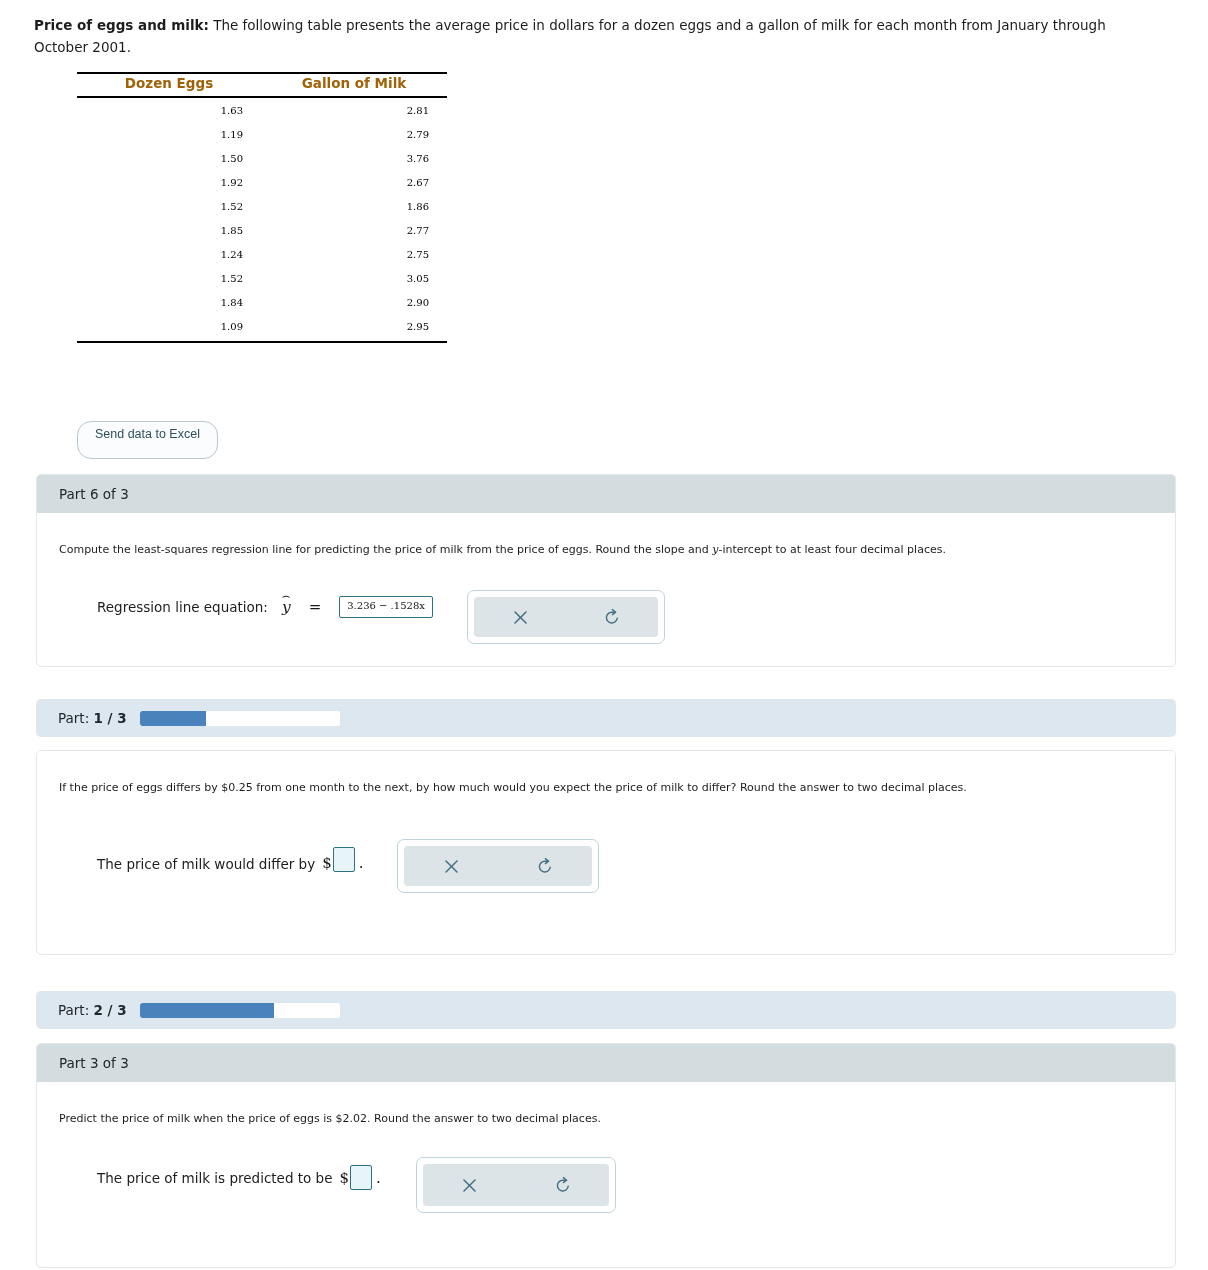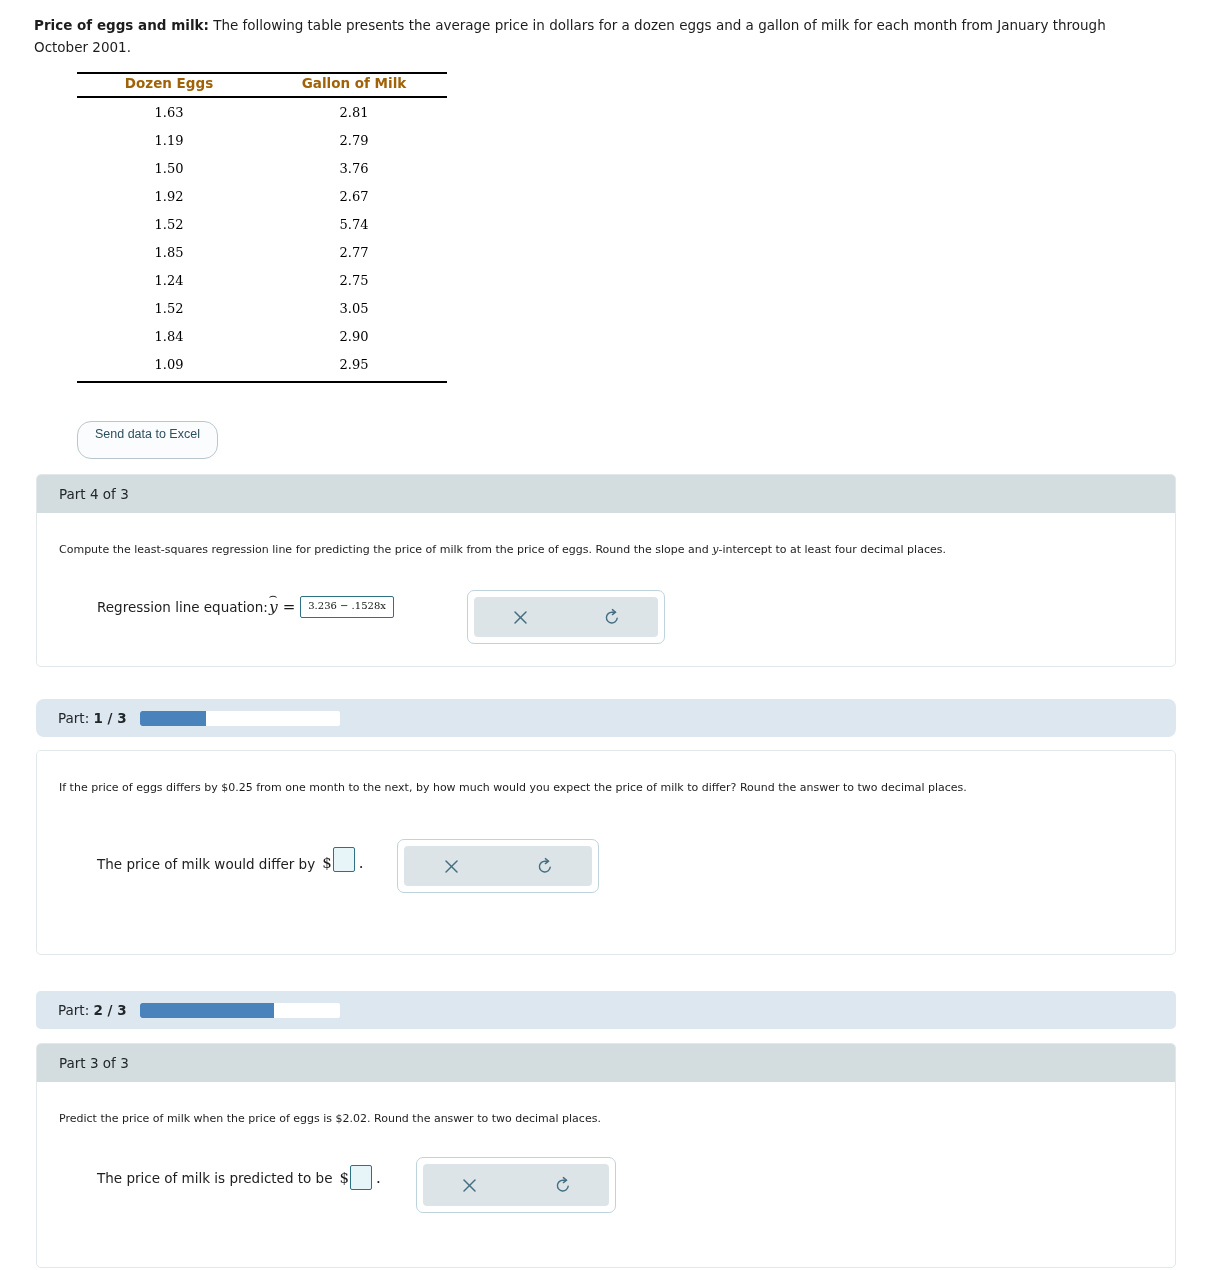--- a/index.html
+++ b/index.html
@@ -49,23 +49,23 @@
     font-weight: bold;
     text-align: center;
     padding: 1px 18px 5px 18px;
     border-top: 2.5px solid #000;
     border-bottom: 2px solid #000;
     color: #a16207;
   }
   table.data-table thead th.col-eggs { min-width: 148px; }
   table.data-table thead th.col-milk { min-width: 150px; }
   table.data-table tbody td {
-    text-align: center;
+    text-align: right;
     padding: 6.5px 18px 6.5px 18px;
-    font-size: 13px;
+    font-size: 10px;
   }
   table.data-table tbody tr:last-child td {
     border-bottom: 2.5px solid #000;
     padding-bottom: 9px;
   }
 
   
   .excel-btn {
     position: absolute;
     left: 77px;
@@ -263,21 +263,21 @@
         <tr>
           <td>1.50</td>
           <td>3.76</td>
         </tr>
         <tr>
           <td>1.92</td>
           <td>2.67</td>
         </tr>
         <tr>
           <td>1.52</td>
-          <td>5.74</td>
+          <td>1.86</td>
         </tr>
         <tr>
           <td>1.85</td>
           <td>2.77</td>
         </tr>
         <tr>
           <td>1.24</td>
           <td>2.75</td>
         </tr>
         <tr>
@@ -292,27 +292,27 @@
           <td>1.09</td>
           <td>2.95</td>
         </tr>
       </tbody>
   </table>
 </div>
 
 <button class="excel-btn">Send data to Excel</button>
 
 <div class="card" style="top:474px; height:193px;">
-  <div class="card-header">Part 4 of 3</div>
+  <div class="card-header">Part 6 of 3</div>
   <div class="card-body">
     <div class="q-text">
       <span>Compute the least-squares regression line for predicting the price of milk from the price of eggs. Round the slope and </span><i class="math-serif">y</i><span>-intercept to at least four decimal places.</span>
     </div>
 
-    <div class="answer-row" style="left:60px; top:83px;">
+    <div class="answer-row" style="left:60px; top:83px;gap:13px;">
       <span class="answer-label">Regression line equation:</span>
       <span class="yhat">
         <span class="hat">⌢</span><span>y</span>
       </span>
       <span class="eq-sign">=</span>
       <span class="answer-input">3.236 − .1528x</span>
     </div>
 
     <div class="action-panel" style="position:absolute; left:430px; top:77px; width:184px;">
       <div class="action-inner" style="height:40px;">
@@ -330,21 +330,21 @@
               <path d="M14.2 10.2 A5.4 5.4 0 1 1 9 4.2 L12.1 4.2"></path>
               <path d="M9.4 1.6 L12.5 4.2 L9.4 6.6"></path>
             </svg>
           </span>
         </div>
       </div>
     </div>
   </div>
 </div>
 
-<div class="progress-strip" style="top:699px;border-radius:8px;">
+<div class="progress-strip" style="top:699px;">
   <span class="progress-label">
     <span>Part:</span>
     <b>1 / 3</b>
   </span>
   <div class="progress-track">
     <div class="progress-fill" id="prog1" style="width: 33%;"></div>
   </div>
 </div>
 
 <div class="card" style="top:750px; height:205px;">

